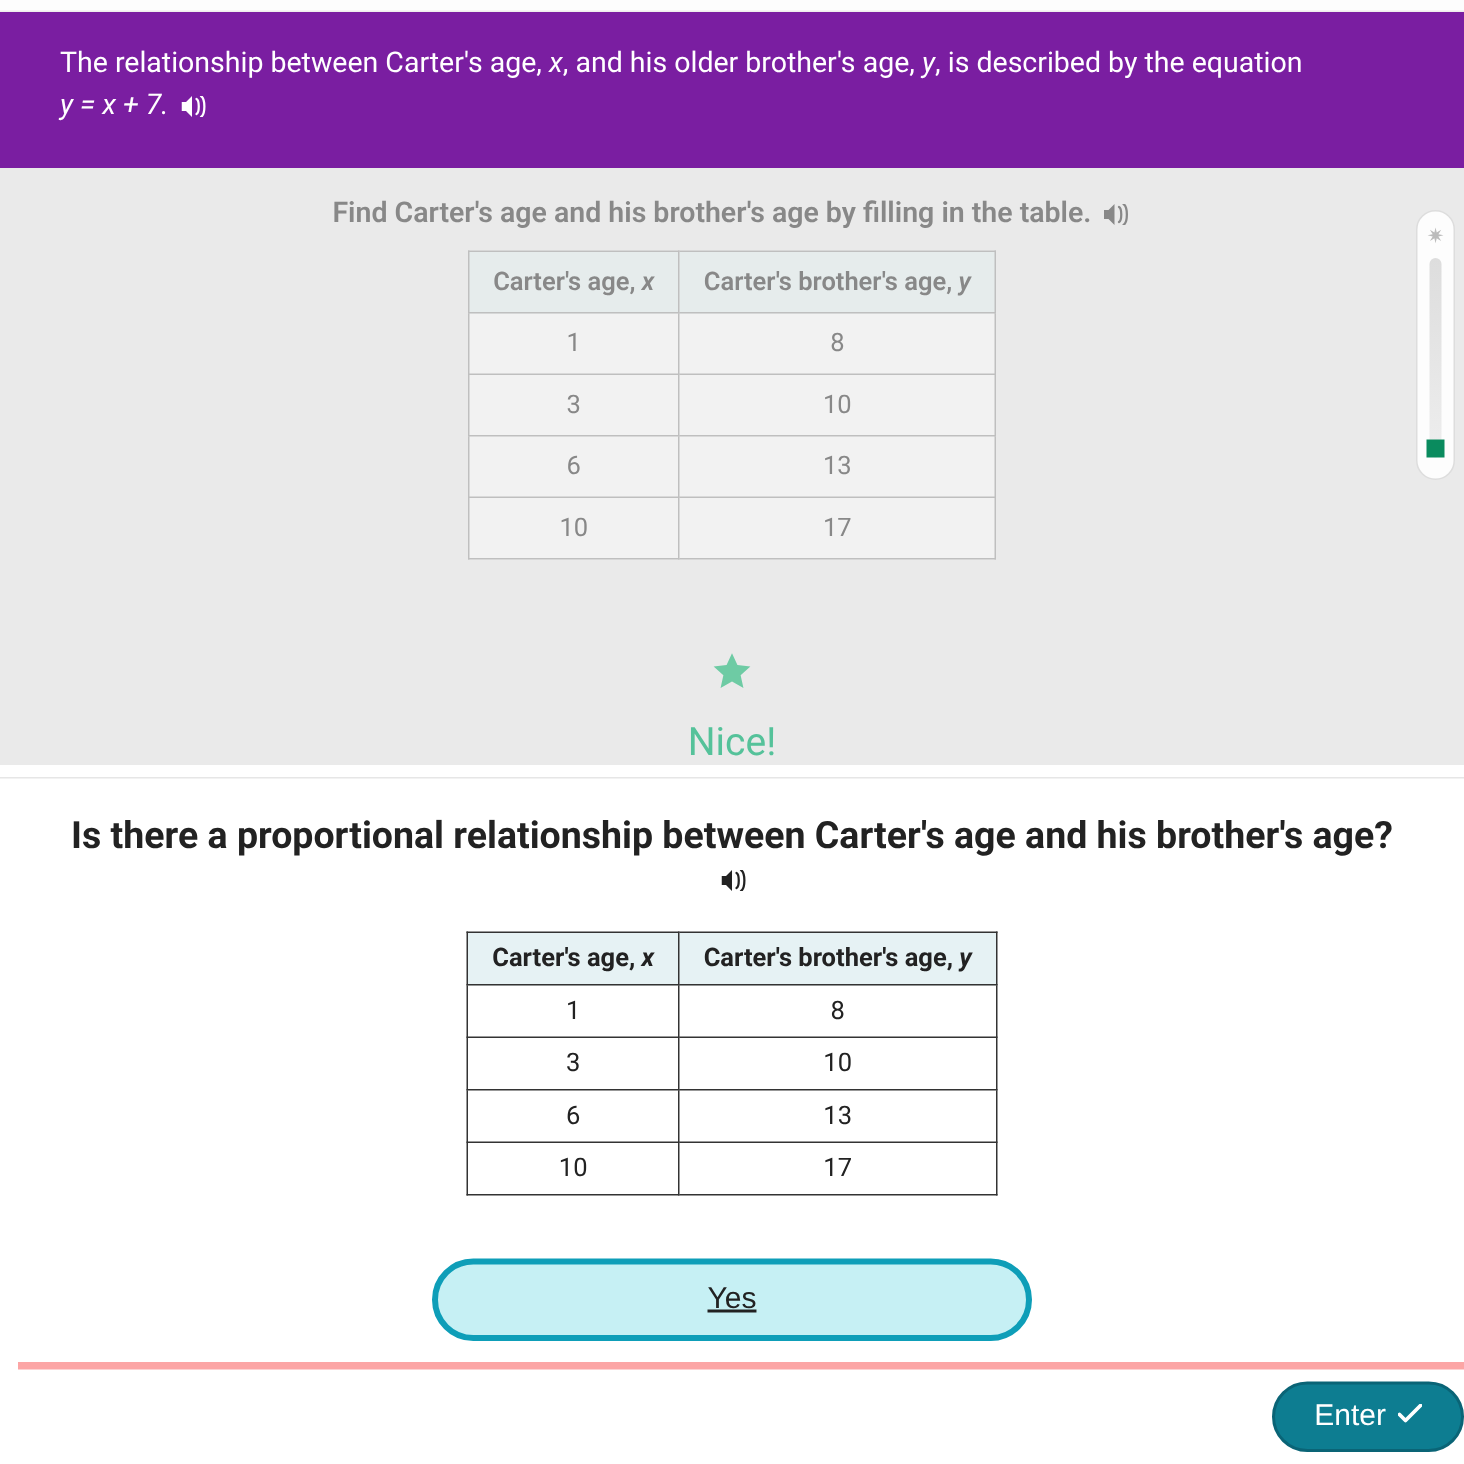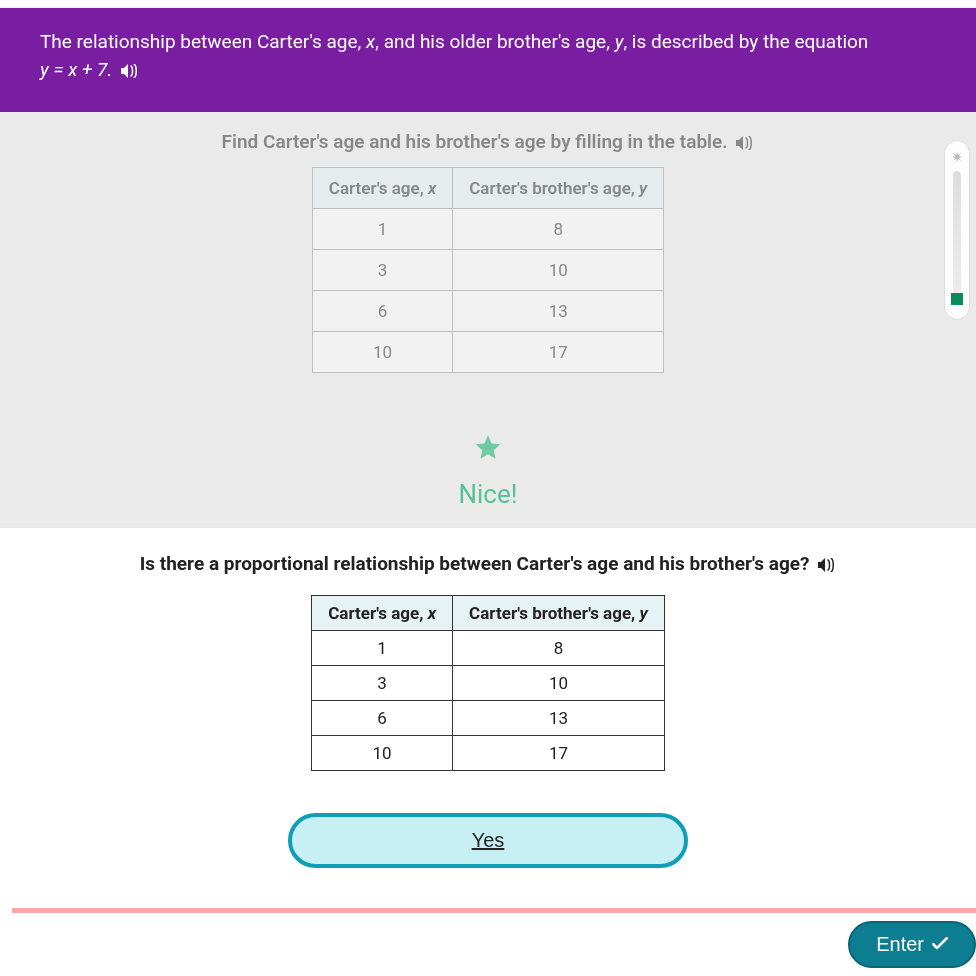--- a/index.html
+++ b/index.html
@@ -27,21 +27,21 @@
   .header-purple .eq { font-style: italic; }
   .header-purple .varx, .header-purple .vary { font-style: italic; }
   .speaker {
     display: inline-block;
     vertical-align: middle;
     margin-left: 4px;
   }
   .speaker svg { display: block; }
   .section-gray {
     background: #eaeaea;
-    padding: 18px 20px 10px;
+    padding: 18px 20px 0;
     text-align: center;
     position: relative;
   }
   .instruction {
     font-size: 19px;
     color: #888;
     font-weight: 600;
     margin-bottom: 14px;
   }
   table.ages {
@@ -73,21 +73,21 @@
     font-size: 26px;
     flex-direction: column;
   }
   .section-white {
     background: #fff;
     padding: 24px 40px 16px;
     text-align: center;
     border-top: 1px solid #e6e6e6;
   }
   .question {
-    font-size: 19px;
+    font-size: 25px;
     font-weight: 700;
     color: #222;
     margin-bottom: 20px;
   }
   table.ages2 {
     margin: 0 auto;
     border-collapse: collapse;
     background: #fff;
   }
   table.ages2 th, table.ages2 td {

